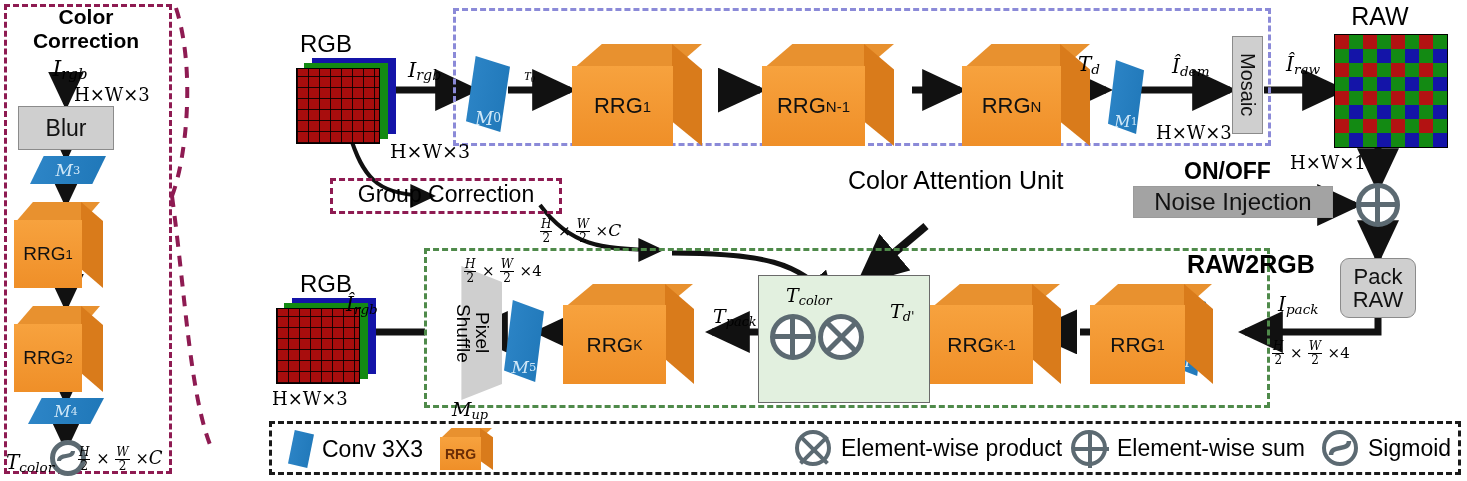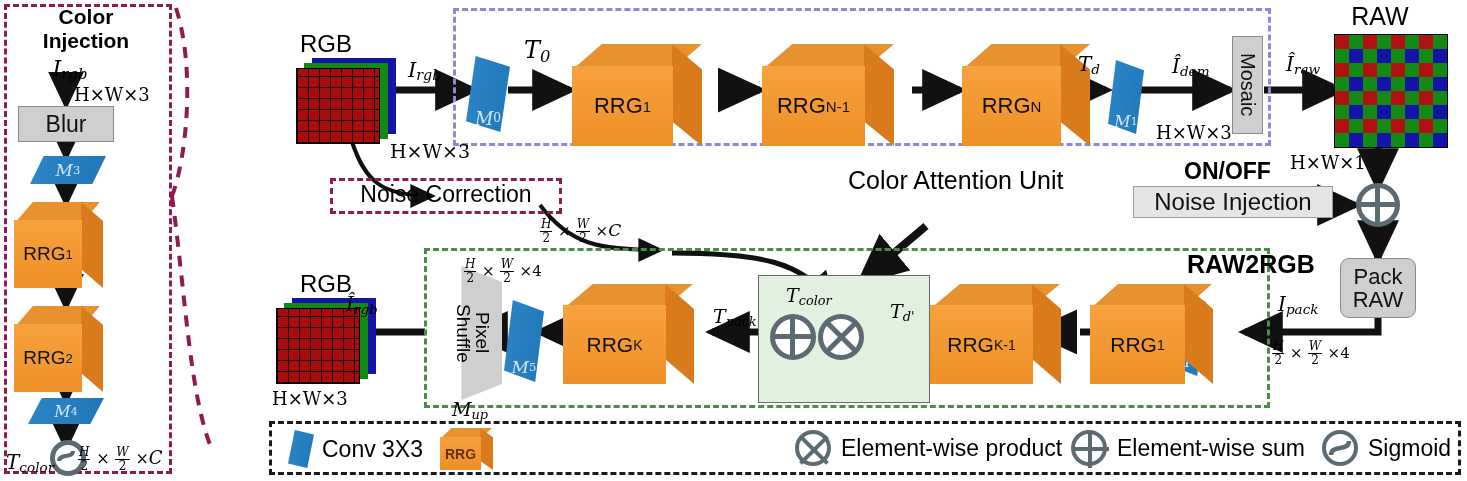--- a/index.html
+++ b/index.html
@@ -41,21 +41,21 @@
            color:#cfe7f7;font-family:"DejaVu Serif",serif;font-style:italic;}
 
   
   .gbox{position:absolute;box-sizing:border-box;background:#cfcfcf;border:1px solid #8b8b8b;
         display:flex;align-items:center;justify-content:center;white-space:nowrap;
         font-family:"Liberation Sans",sans-serif;color:#111;}
   .gbox.round{border-radius:9px;background:#cfcfcf;}
   .vert{writing-mode:vertical-rl;}
 
   
-  .pinkbox{position:absolute;box-sizing:border-box;background:#e5e5e5;border:1px solid #9b9b9b;
+  .pinkbox{position:absolute;box-sizing:border-box;background:#a3a3a3;border:1px solid #9b9b9b;
            display:flex;align-items:center;justify-content:center;white-space:nowrap;
            font-family:"Liberation Sans",sans-serif;color:#111;}
 
   
   .imgstack{position:absolute;}
   .imgstack .pl{position:absolute;}
   .grid-red{background:
      repeating-linear-gradient(0deg,rgba(0,0,0,.85) 0 1px,transparent 1px 11px),
      repeating-linear-gradient(90deg,rgba(0,0,0,.85) 0 1px,transparent 1px 11px),
      #a80d0d;}
@@ -137,28 +137,28 @@
 
     <g stroke="#8e1b52" fill="none" stroke-width="4" stroke-dasharray="11 9">
       <path d="M176,8 C196,70 186,160 172,196"></path>
       <path d="M172,196 C186,300 190,400 213,452"></path>
     </g>
   </svg>
 
   <div class="dash-box d-maroon" style="left:4px;top:4px;width:168px;height:470px;"></div>
 
   <div class="abs lbl bold" style="left:0;top:6px;width:172px;text-align:center;font-size:21px;font-family:'Liberation Sans',sans-serif;">Color</div>
-  <div class="abs lbl bold" style="left:0;top:30px;width:172px;text-align:center;font-size:21px;font-family:'Liberation Sans',sans-serif;">Injection</div>
+  <div class="abs lbl bold" style="left:0;top:30px;width:172px;text-align:center;font-size:21px;font-family:'Liberation Sans',sans-serif;">Correction</div>
 
   <div class="abs math" style="left:0;top:56px;width:140px;text-align:center;font-size:22px;">
     I<span class="sub">rgb</span></div>
 
   <div class="abs mathn" style="left:74px;top:84px;font-size:18px;">H×W×3</div>
 
-  <div class="gbox" style="left:18px;top:106px;width:96px;height:36px;font-size:23px;">Blur</div>
+  <div class="gbox" style="left:18px;top:106px;width:96px;height:44px;font-size:23px;">Blur</div>
 
   <div class="conv" style="left:30px;top:156px;width:76px;height:28px;">
     <div class="sh" style="clip-path:polygon(18% 0,100% 0,82% 100%,0 100%);"></div>
     <div class="t" style="font-size:17px;">M<span class="subn">3</span></div>
   </div>
 
   <div class="cube" style="left:14px;top:202px;width:104px;height:86px;">
     <div class="face top" style="width:86px;height:22px;clip-path:polygon(22% 0,100% 0,78% 100%,0 100%);left:0;top:0;"></div>
     <div class="face side" style="left:67px;top:0;width:22px;height:86px;clip-path:polygon(0 0,100% 22%,100% 100%,0 78%);"></div>
     <div class="face front" style="left:0;top:18px;width:68px;height:68px;"></div>
@@ -206,21 +206,21 @@
     <div class="pl" style="left:8px;top:5px;width:84px;height:76px;background:#138a13;"></div>
     <div class="pl grid-red" style="left:0;top:10px;width:84px;height:76px;border:1px solid #000;box-sizing:border-box;"></div>
   </div>
   <div class="abs math" style="left:408px;top:58px;font-size:21px;">I<span class="sub">rgb</span></div>
   <div class="abs mathn" style="left:390px;top:140px;font-size:19px;">H×W×3</div>
 
   <div class="conv" style="left:466px;top:56px;width:44px;height:76px;">
     <div class="sh" style="clip-path:polygon(22% 0,100% 14%,78% 100%,0 86%);"></div>
     <div class="t" style="font-size:18px;padding-top:24px;">M<span class="subn">0</span></div>
   </div>
-  <div class="abs math" style="left:524px;top:36px;font-size:24px;">T<span class="sub">0</span></div>
+  <div class="abs math" style="left:524px;top:69px;font-size:12px;font-family:Liberation Serif, serif;">T<span class="sub">0</span></div>
 
   <div class="cube" style="left:572px;top:44px;width:150px;height:102px;">
     <div class="face top" style="width:130px;height:26px;clip-path:polygon(23% 0,100% 0,77% 100%,0 100%);"></div>
     <div class="face side" style="left:100px;top:0;width:30px;height:102px;clip-path:polygon(0 0,100% 25%,100% 100%,0 76%);"></div>
     <div class="face front" style="left:0;top:22px;width:101px;height:80px;"></div>
     <div class="txt" style="left:0;top:22px;width:101px;height:80px;font-size:22px;">
       <span>RRG</span>
         <span class="subn" style="font-size:15px;">1</span>
       </div>
   </div>
@@ -345,21 +345,21 @@
   <div class="abs math" style="left:1278px;top:292px;font-size:20px;">I<span class="sub">pack</span></div>
   <div class="abs mathn" style="left:1272px;top:340px;font-size:17px;">
     <span style="display:inline-block;vertical-align:middle;text-align:center;font-size:12px;line-height:1.05;">
       <span style="display:block;border-bottom:1.4px solid #000;padding:0 1px;font-style:italic;">H</span><span style="display:block;">2</span></span>
     <span style="font-size:15px;">×</span>
     <span style="display:inline-block;vertical-align:middle;text-align:center;font-size:12px;line-height:1.05;">
       <span style="display:block;border-bottom:1.4px solid #000;padding:0 1px;font-style:italic;">W</span><span style="display:block;">2</span></span>
     <span style="font-size:15px;">×4</span></div>
 
   <div class="dash-box d-maroon" style="left:330px;top:178px;width:232px;height:36px;"></div>
-  <div class="abs lbl" style="left:330px;top:183px;width:232px;text-align:center;font-size:23px;font-family:'Liberation Sans',sans-serif;">Noise Correction</div>
+  <div class="abs lbl" style="left:330px;top:183px;width:232px;text-align:center;font-size:23px;font-family:'Liberation Sans',sans-serif;">Group Correction</div>
   <div class="abs mathn" style="left:540px;top:218px;font-size:17px;">
     <span style="display:inline-block;vertical-align:middle;text-align:center;font-size:12px;line-height:1.05;">
       <span style="display:block;border-bottom:1.4px solid #000;padding:0 1px;font-style:italic;">H</span><span style="display:block;">2</span></span>
     <span style="font-size:15px;">×</span>
     <span style="display:inline-block;vertical-align:middle;text-align:center;font-size:12px;line-height:1.05;">
       <span style="display:block;border-bottom:1.4px solid #000;padding:0 1px;font-style:italic;">W</span><span style="display:block;">2</span></span>
     <span style="font-size:15px;">×</span><span style="font-style:italic;">C</span></div>
 
   <div class="abs lbl" style="left:848px;top:168px;font-size:25px;font-family:'Liberation Sans',sans-serif;">Color Attention Unit</div>
 

